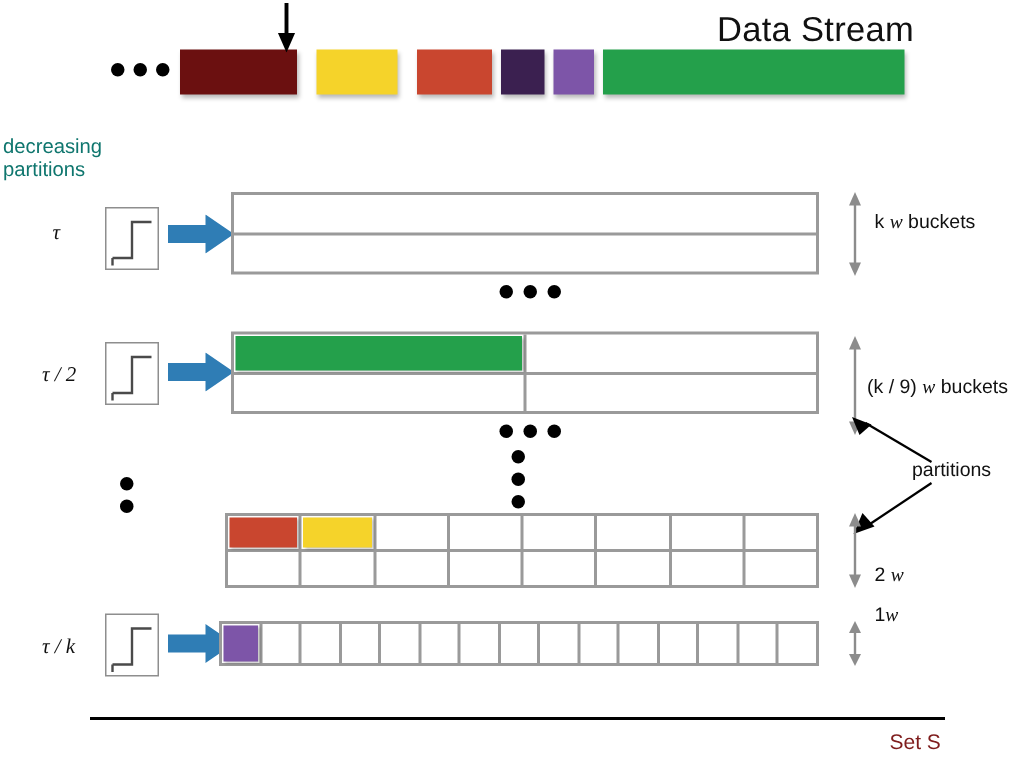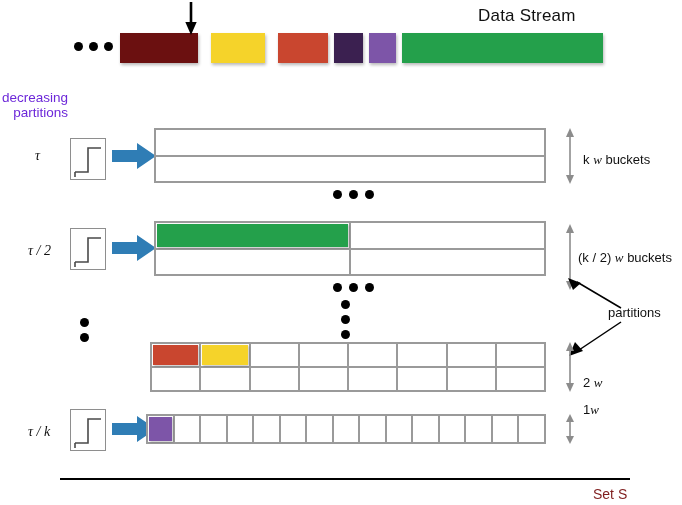--- a/index.html
+++ b/index.html
@@ -4,29 +4,29 @@
 <style>
   html,body{margin:0;padding:0;}
   body{
     width:682px;height:505px;background:#ffffff;
     font-family:"Liberation Sans", sans-serif;
     color:#1a1a1a;overflow:hidden;position:relative;
   }
   .abs{position:absolute;}
 
   
-  #stream-title{left:478px;top:6px;font-size:17px;color:#111;letter-spacing:.2px;}
+  #stream-title{left:478px;top:6px;font-size:23px;color:#111;letter-spacing:.2px;}
   #stream-dots{left:74px;top:42px;display:flex;gap:6px;align-items:center;}
   #stream-dots .d{width:9px;height:9px;border-radius:50%;background:#000;}
   .stream-block{top:33px;height:30px;box-shadow:1px 2px 3px rgba(0,0,0,.28);}
 
   #down-arrow{left:184px;top:2px;width:14px;height:33px;}
 
   
-  #decreasing-label{left:2px;top:90px;font-size:13.5px;line-height:15px;color:#6d28d9;text-align:right;}
+  #decreasing-label{left:2px;top:90px;font-size:13.5px;line-height:15px;color:#0f766e;}
 
   
   .tau-label{font-size:14px;color:#111;font-family:"Liberation Serif", serif;font-style:italic;}
   .step-icon{width:34px;height:40px;border:1.3px solid #8e8e8e;background:#fff;}
   .blue-arrow{width:44px;height:26px;}
 
   
   .grid{border:2px solid #9a9a9a;background:#fff;box-sizing:border-box;
         display:flex;flex-direction:column;}
   .grid .row{display:flex;flex:1;}
@@ -101,21 +101,21 @@
   <i></i>
   <i></i>
   <i></i>
 </div>
 
 <svg class="abs" style="left:563px;top:128px;width:14px;height:56px;" viewBox="0 0 14 56">
   <path d="M7 5 L7 51" stroke="#8c8c8c" stroke-width="1.6" fill="none"></path>
   <path d="M3 9 L7 0 L11 9 Z" fill="#8c8c8c"></path>
   <path d="M3 47 L7 56 L11 47 Z" fill="#8c8c8c"></path>
 </svg>
-<div class="abs measure-label" style="left:583px;top:152px;"><span>k </span><span class="w">w</span><span>  buckets</span></div>
+<div class="abs measure-label" style="left:583px;top:140px;"><span>k </span><span class="w">w</span><span>  buckets</span></div>
 
 <div class="abs tau-label" style="left:28px;top:243px;">τ / 2</div>
 <svg class="abs step-icon" style="left:70px;top:228px;" viewBox="0 0 34 40">
   <path d="M4 33 L17 33 L17 9 L30 9" stroke="#4a4a4a" stroke-width="1.6" fill="none"></path>
   <path d="M4 33 L4 38" stroke="#4a4a4a" stroke-width="1.6" fill="none"></path>
 </svg>
 <svg class="abs blue-arrow" style="left:112px;top:235px;" viewBox="0 0 44 26">
   <path d="M0 7 L25 7 L25 0 L44 13 L25 26 L25 19 L0 19 Z" fill="#2f7db5"></path>
 </svg>
 <div class="abs grid" id="grid-level-tau-2" style="left:154px;top:221px;width:392px;height:55px;">
@@ -137,21 +137,21 @@
   <i></i>
   <i></i>
   <i></i>
 </div>
 
 <svg class="abs" style="left:563px;top:224px;width:14px;height:66px;" viewBox="0 0 14 66">
   <path d="M7 5 L7 61" stroke="#8c8c8c" stroke-width="1.6" fill="none"></path>
   <path d="M3 9 L7 0 L11 9 Z" fill="#8c8c8c"></path>
   <path d="M3 57 L7 66 L11 57 Z" fill="#8c8c8c"></path>
 </svg>
-<div class="abs measure-label" style="left:578px;top:250px;"><span>(k / 2) </span><span class="w">w</span><span>  buckets</span></div>
+<div class="abs measure-label" style="left:578px;top:250px;"><span>(k / 9) </span><span class="w">w</span><span>  buckets</span></div>
 
 <div class="abs" id="partitions-label">partitions</div>
 <svg class="abs" style="left:565px;top:278px;width:58px;height:32px;" viewBox="0 0 58 32">
   <path d="M56 30 L12 4" stroke="#000" stroke-width="1.5" fill="none"></path>
   <path d="M3 0 L16 5 L8 12 Z" fill="#000"></path>
 </svg>
 <svg class="abs" style="left:565px;top:320px;width:58px;height:36px;" viewBox="0 0 58 36">
   <path d="M56 2 L14 30" stroke="#000" stroke-width="1.5" fill="none"></path>
   <path d="M4 36 L10 22 L18 31 Z" fill="#000"></path>
 </svg>

